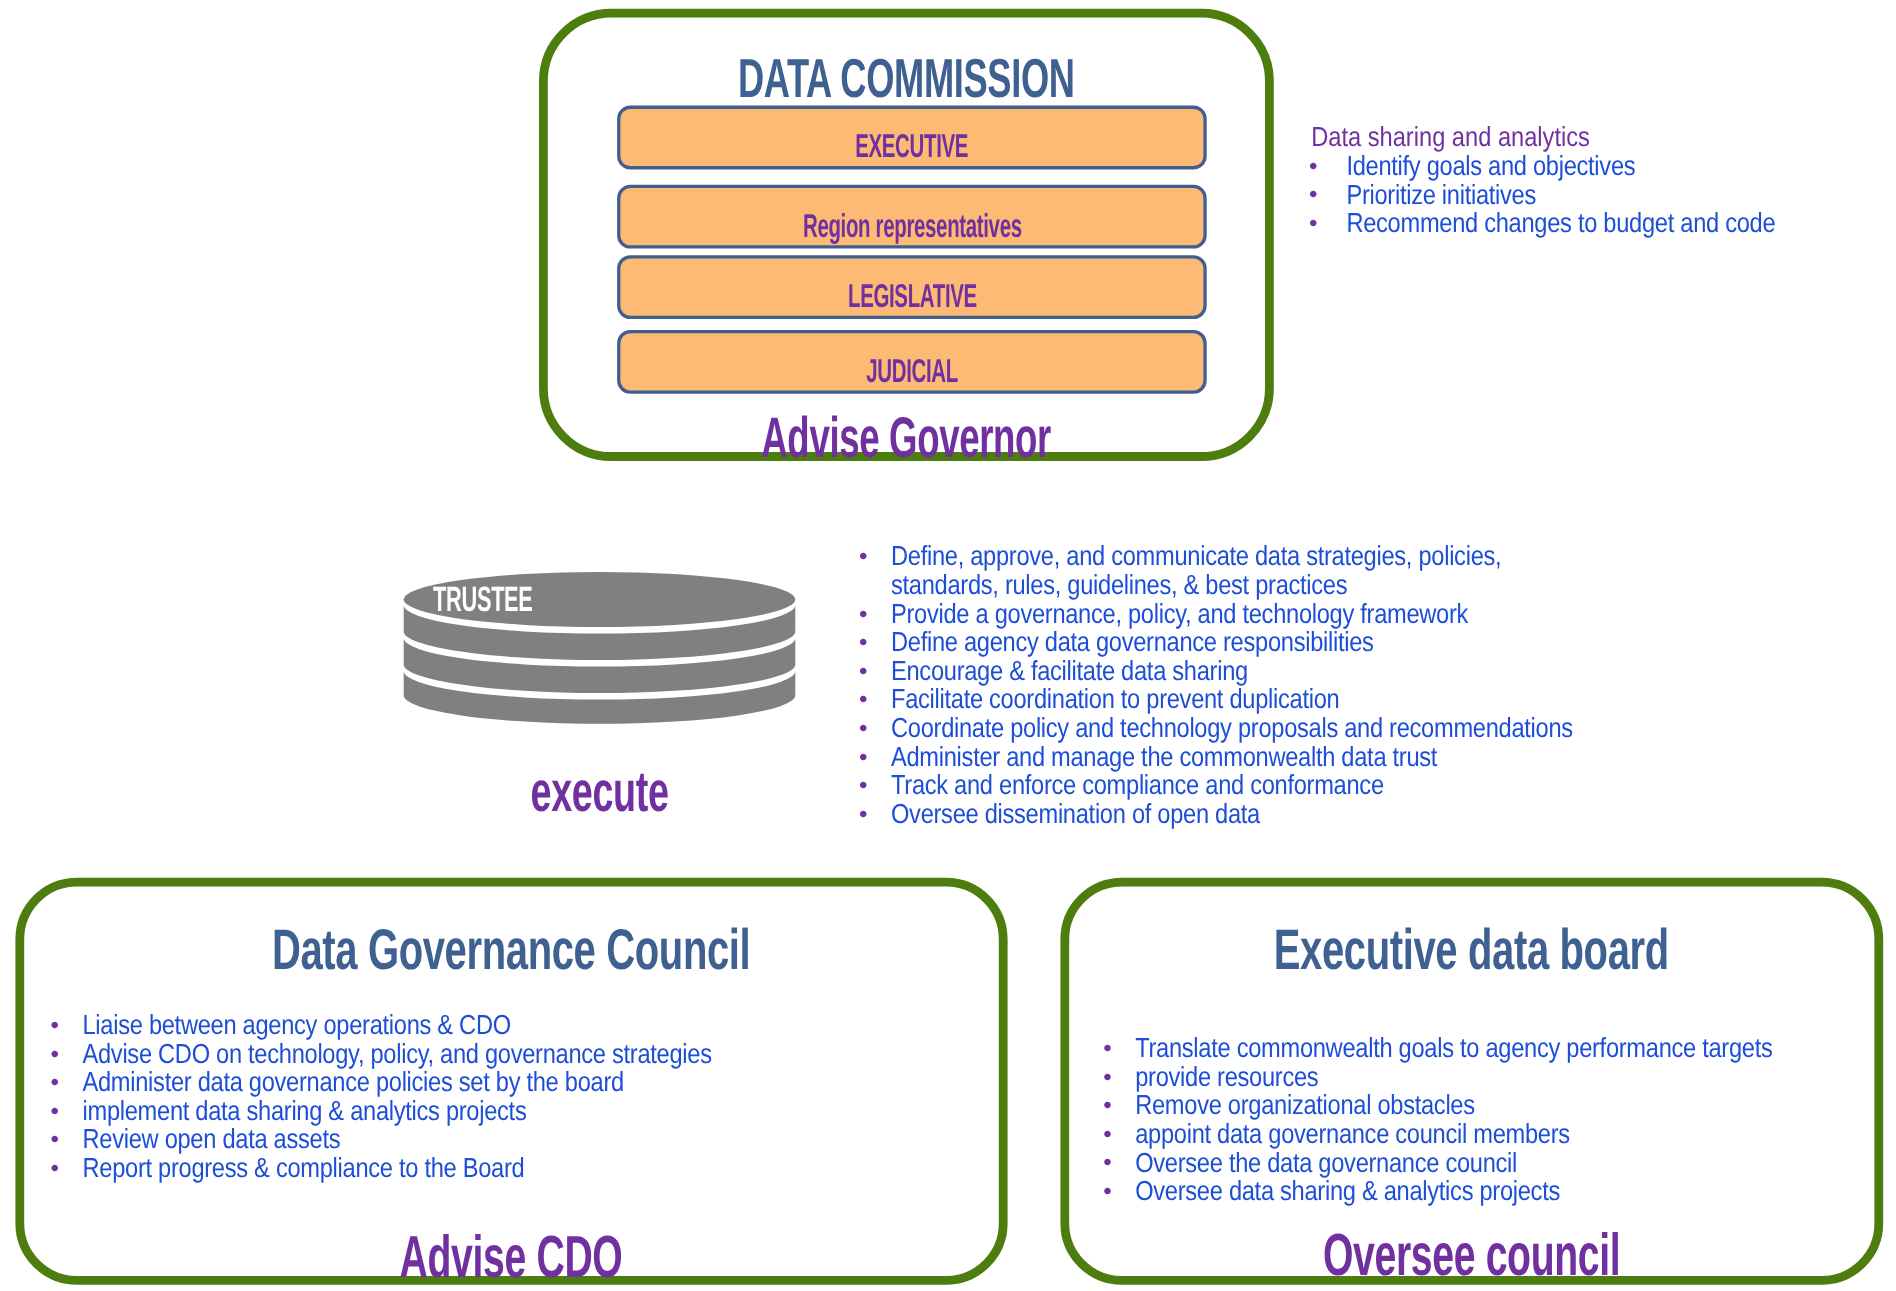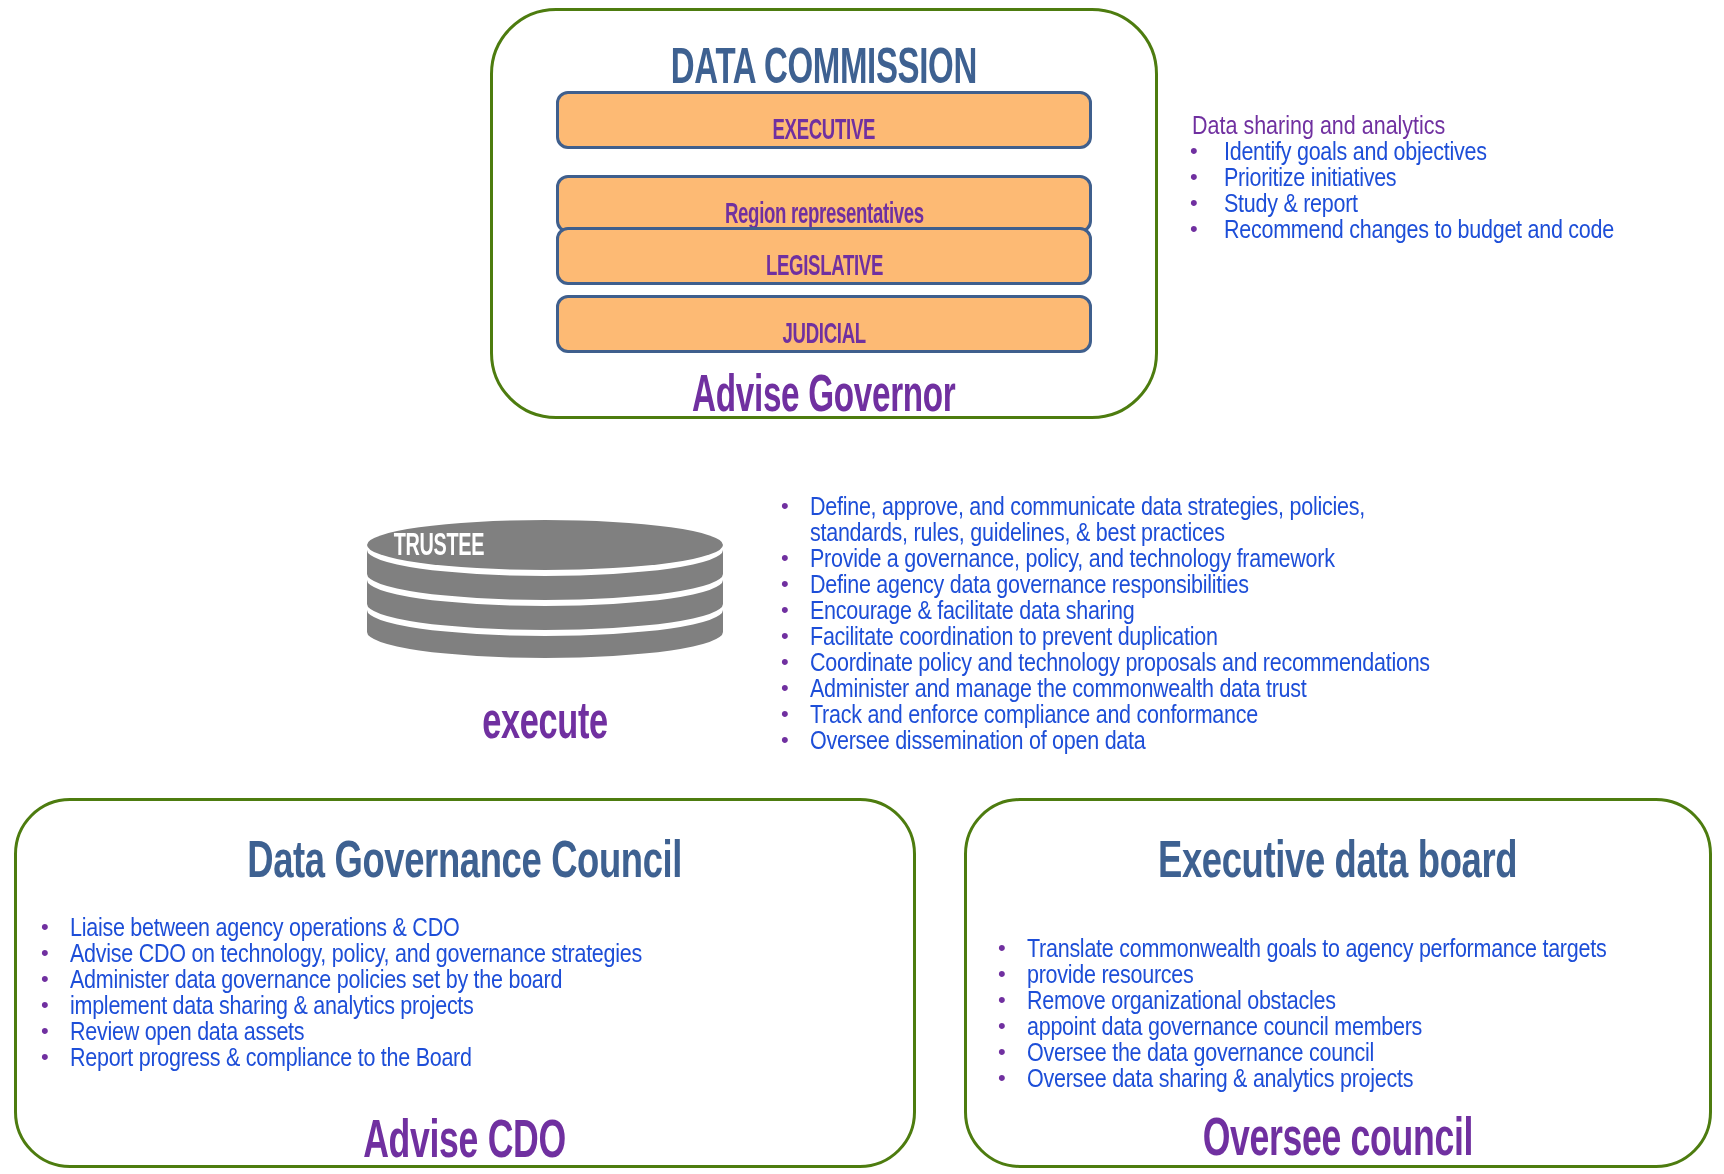--- a/index.html
+++ b/index.html
@@ -1,19 +1,19 @@
 <!DOCTYPE html>
 <html><head>
 <meta charset="utf-8">
 <style>
   html, body { margin: 0; padding: 0; background: #ffffff; }
   body { width: 1724px; height: 1174px; position: relative; overflow: hidden;
          font-family: "Liberation Sans", sans-serif; }
   .abs { position: absolute; }
-  .green-box { position: absolute; border: 3px solid #4d7c0f; background: #ffffff; box-sizing: border-box; }
+  .green-box { position: absolute; border: 8px solid #4d7c0f; background: #ffffff; box-sizing: border-box; }
   .impact { font-family: "Liberation Sans", sans-serif; font-weight: 700; white-space: nowrap;
             display: inline-block; transform-origin: center center; letter-spacing: -0.5px; }
   .title-blue { color: #3e6191; }
   .purple { color: #7030a0; }
   .center-wrap { position: absolute; left: 0; right: 0; text-align: center; }
   .bar { position: absolute; left: 63px; width: 536px; height: 58px; background: #fdba74;
          border: 3px solid #3f5f8d; border-radius: 12px; box-sizing: border-box; }
   .bar .label { position: absolute; left: 0; right: 0; bottom: 0px; text-align: center; }
   .bar .label span { font-size: 30px; color: #7030a0; transform: scaleX(0.62); }
   ul.blist { list-style: none; margin: 0; padding: 0; position: absolute; }
@@ -29,41 +29,40 @@
 <body>
 
 <div class="green-box" style="left:490px; top:8px; width:668px; height:411px; border-radius:66px;">
   <div class="center-wrap" style="top:26px;">
     <span class="impact title-blue" style="font-size:50px; transform:scaleX(0.66);">DATA COMMISSION</span>
   </div>
 
   <div class="bar" style="top:80px;">
     <div class="label"><span class="impact">EXECUTIVE</span></div>
   </div>
-  <div class="bar" style="top:164px;text-decoration:underline;">
+  <div class="bar" style="top:152px;text-decoration:underline;">
     <div class="label"><span class="impact">Region representatives</span></div>
   </div>
   <div class="bar" style="top:216px;">
     <div class="label"><span class="impact">LEGISLATIVE</span></div>
   </div>
   <div class="bar" style="top:284px;">
     <div class="label"><span class="impact">JUDICIAL</span></div>
   </div>
 
   <div class="center-wrap" style="top:352px;text-align:center;">
     <span class="impact purple" style="font-size:52px; transform:scaleX(0.64);">Advise Governor</span>
   </div>
 </div>
 
 <div class="abs" style="left:1192px; top:112px;">
   <div class="purple" style="font-size:25px; line-height:26px; white-space:nowrap; transform:scaleX(0.86); transform-origin:left center;">Data sharing and analytics</div>
   <ul class="blist mid-list" style="position:relative; left:0; top:0;">
     <li style="padding-left:32px;"><span class="t">Identify goals and objectives</span></li>
     <li style="padding-left:32px;"><span class="t">Prioritize initiatives</span></li>
-    <li style="padding-left:32px;"><span class="t">Study &amp; report</span></li>
     <li style="padding-left:32px;"><span class="t">Recommend changes to budget and code</span></li>
   </ul>
 </div>
 
 <div class="abs" style="left:366px; top:518px; width:358px; height:144px;">
   <svg width="358" height="144" viewBox="0 0 358 144">
 
     <path d="M1,92 L1,114 A178,26 0 0 0 357,114 L357,92 A178,26 0 0 1 1,92 Z" fill="#808080"></path>
 
     <path d="M1,62 L1,86 A178,26 0 0 0 357,86 L357,62 A178,26 0 0 1 1,62 Z" fill="#808080"></path>

